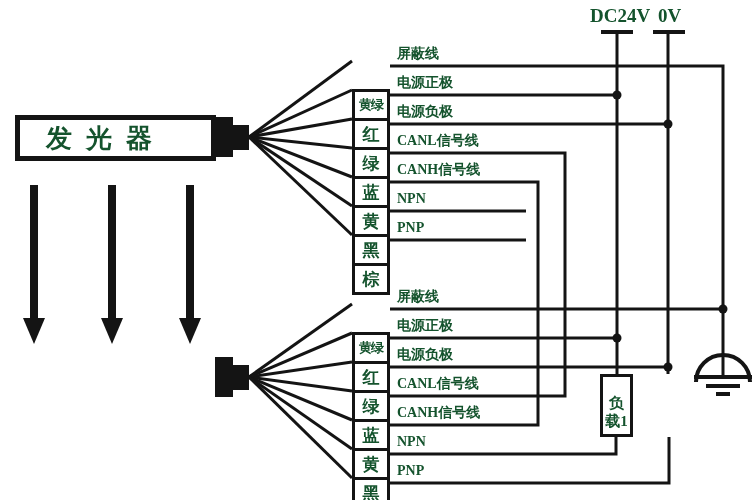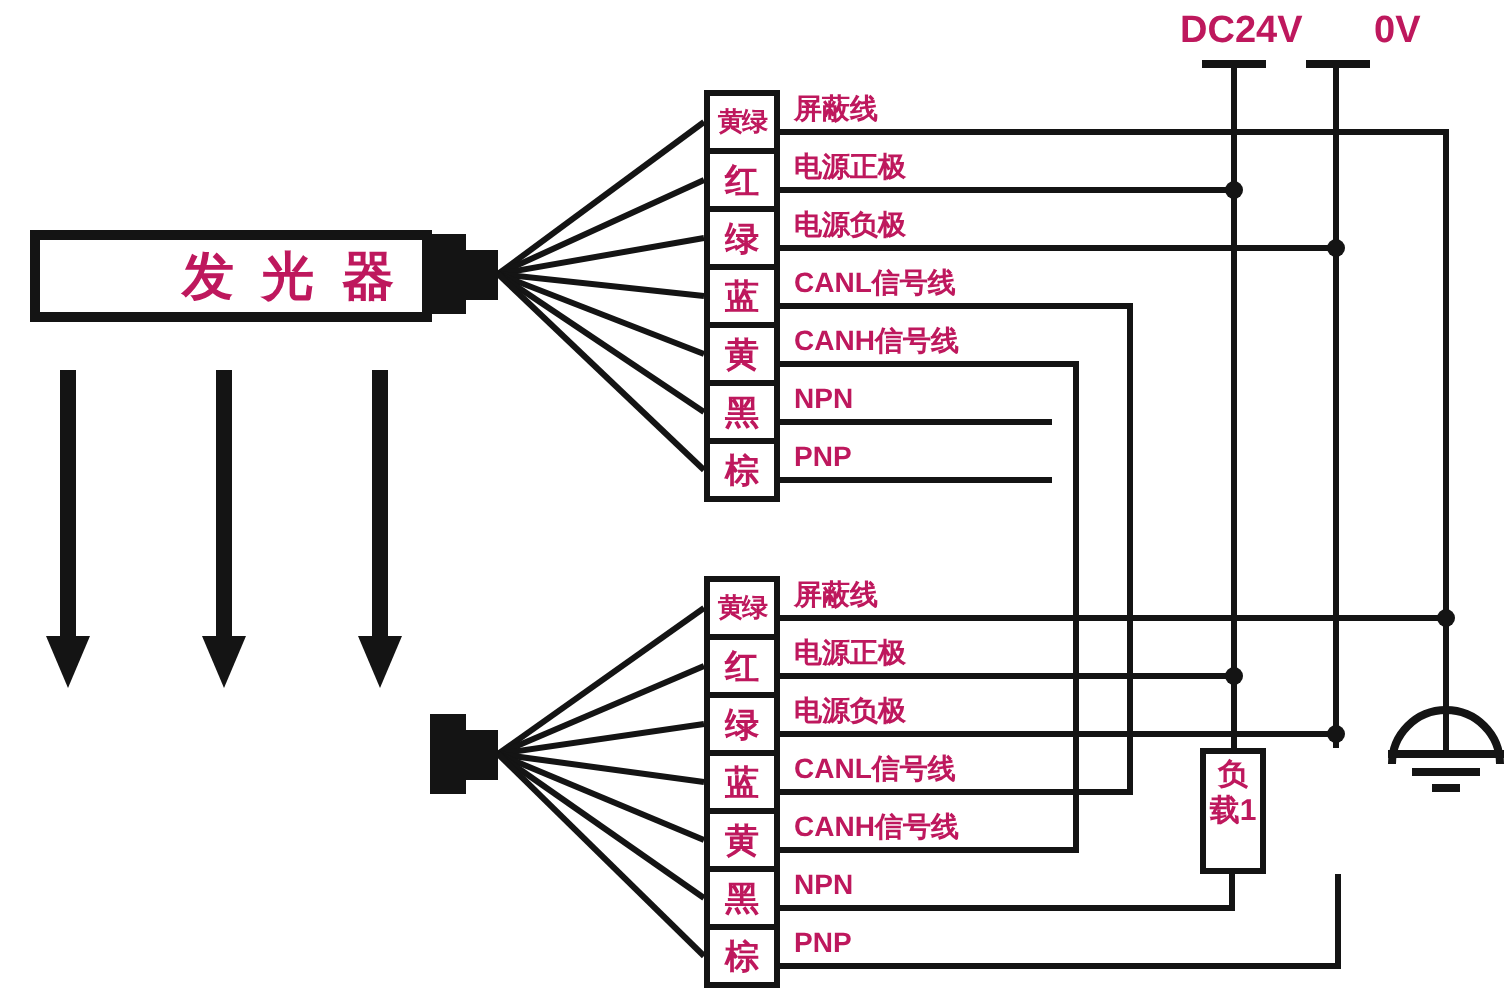--- a/index.html
+++ b/index.html
@@ -1,49 +1,49 @@
 <!DOCTYPE html>
 <html><head>
 <meta charset="utf-8">
 <style>
   html,body{margin:0;padding:0;background:#ffffff;}
   .canvas{
     position:relative;width:753px;height:500px;background:#ffffff;
-    font-family:Liberation Sans, sans-serif;color:#be185d;
+    font-family:Liberation Serif, serif;color:#14532d;
     overflow:hidden;
   }
   .wires-svg{position:absolute;left:0;top:0;}
   .device{
     position:absolute;width:201px;height:46px;box-sizing:border-box;
     border:5px solid #141414;background:#ffffff;
-    display:flex;align-items:center;justify-content:flex-end;
+    display:flex;align-items:center;justify-content:flex-start;
     font-size:26px;font-weight:600;letter-spacing:14px;text-indent:14px;
     white-space:nowrap;
     padding-left:12px;
   }
   .conn{position:absolute;background:#141414;}
-  .colcol{position:absolute;left:352px;width:38px;}
+  .colcol{position:absolute;left:352px;width:38px;margin-top:44px;}
   .cell{
     box-sizing:border-box;width:38px;height:32px;margin-top:-3px;
     border:3px solid #141414;background:#ffffff;
     display:flex;align-items:center;justify-content:center;
     font-size:17px;font-weight:600;white-space:nowrap;overflow:hidden;
   }
   .cell:first-child{margin-top:0;}
   .cell.sm{font-size:13px;letter-spacing:-1px;}
   .sig{
     position:absolute;font-size:14px;font-weight:600;line-height:20px;
     white-space:nowrap;
   }
   .rail-label{position:absolute;font-size:19px;font-weight:600;white-space:nowrap;}
   .load{
     position:absolute;width:33px;height:63px;box-sizing:border-box;
     border:3px solid #141414;background:#ffffff;
     font-size:15px;font-weight:600;line-height:18px;text-align:center;
-    word-break:break-all;padding-top:2px;
+    word-break:break-all;padding-top:17px;
   }
 </style>
 </head>
 <body>
 
 <div class="canvas">
 
   <svg class="wires-svg" width="753" height="500" viewBox="0 0 753 500">
     <g stroke="#141414" stroke-width="3" fill="none">
 
@@ -110,21 +110,21 @@
       <rect x="30" y="185" width="8" height="135"></rect>
       <polygon points="23,318 45,318 34,344"></polygon>
       <rect x="108" y="185" width="8" height="135"></rect>
       <polygon points="101,318 123,318 112,344"></polygon>
       <rect x="186" y="185" width="8" height="135"></rect>
       <polygon points="179,318 201,318 190,344"></polygon>
     </g>
   </svg>
 
   <span class="rail-label" style="left:590px;top:5px">DC24V</span>
-  <span class="rail-label" style="left:687px;top:5px">0V</span>
+  <span class="rail-label" style="left:658px;top:5px">0V</span>
 
   <div class="device" style="left:15px;top:115px">
     <span>发光器</span>
   </div>
   <div class="conn" style="left:215px;top:117px;width:18px;height:40px"></div>
   <div class="conn" style="left:233px;top:125px;width:16px;height:25px"></div>
 
   <div class="conn" style="left:215px;top:357px;width:18px;height:40px"></div>
   <div class="conn" style="left:233px;top:365px;width:16px;height:25px"></div>
 

